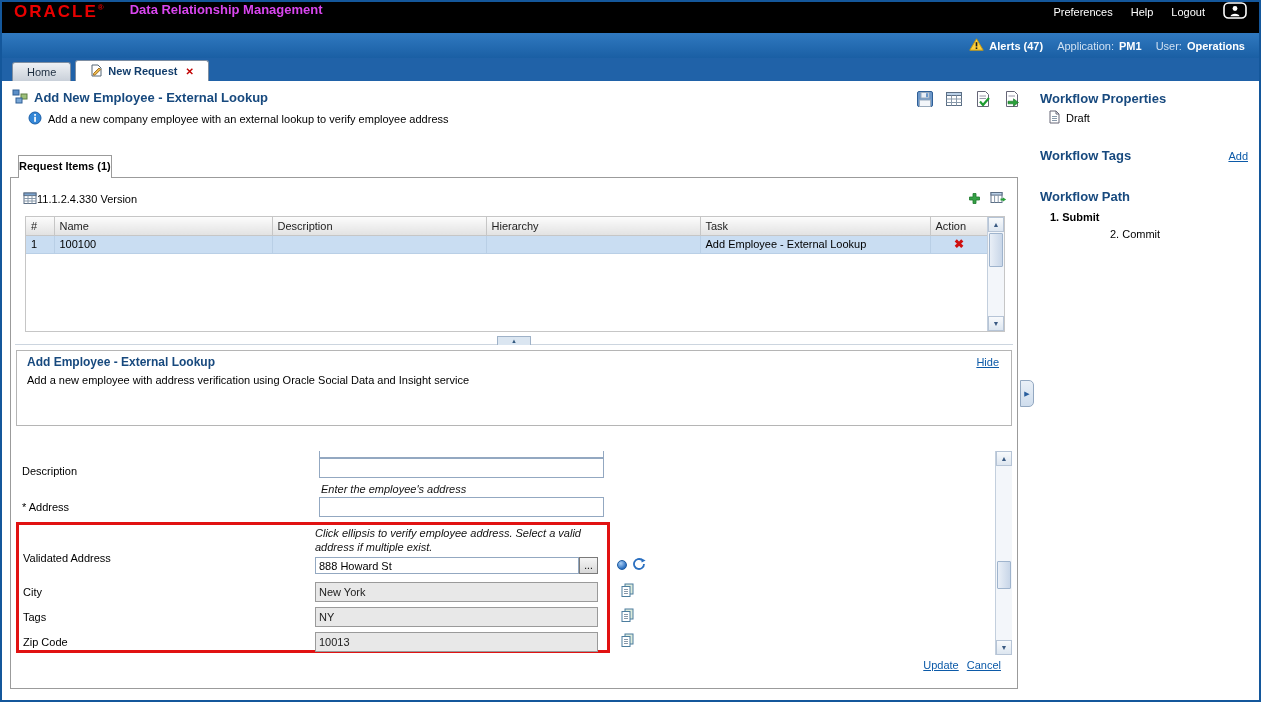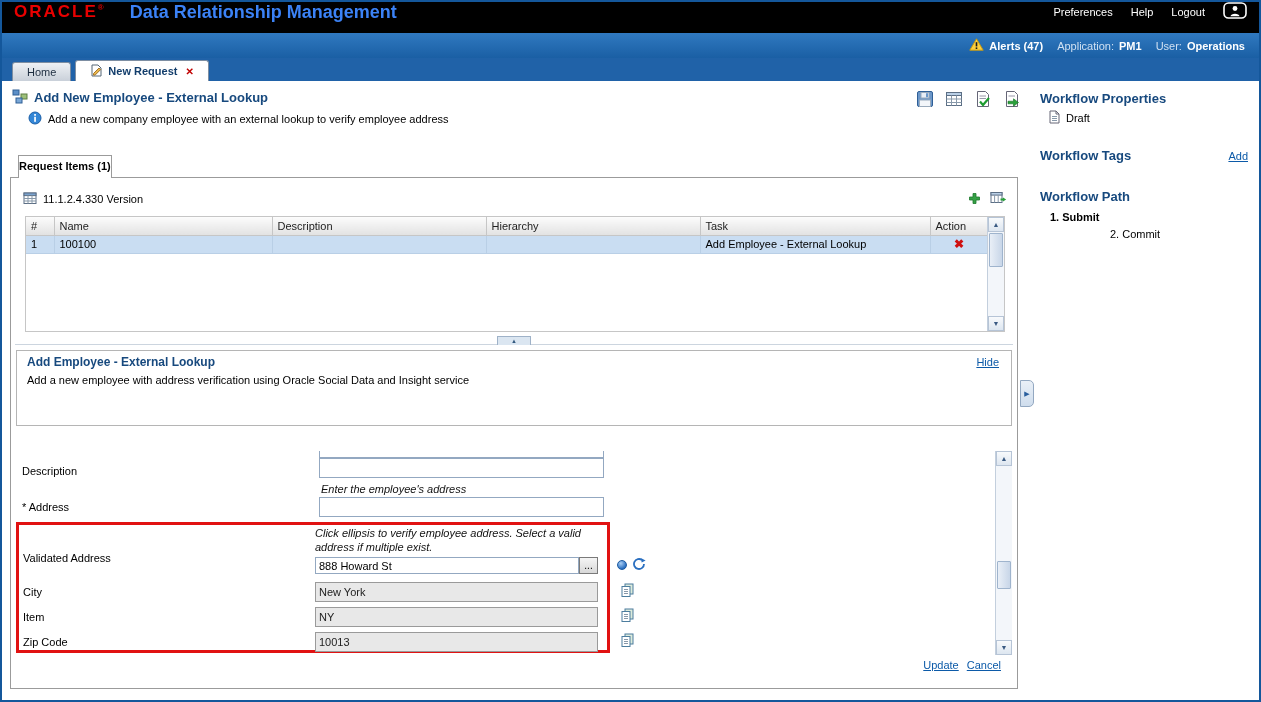--- a/index.html
+++ b/index.html
@@ -3,21 +3,21 @@
 <meta charset="utf-8">
 <style>
   * { margin:0; padding:0; box-sizing:border-box; }
   body { font-family:"Liberation Sans",sans-serif; font-size:11px; color:#000; background:#fff; }
   .page { width:1261px; height:702px; border:2px solid #14579b; position:relative; background:#fff; overflow:hidden; }
 
   
   .titlebar { height:31px; background:#000; display:flex; align-items:flex-start; padding:0 12px; }
   .brand { color:#e80000; font-size:17px; font-weight:bold; letter-spacing:2px; }
   .brand sup { font-size:8px; letter-spacing:0; }
-  .app-title { color:#3b82f6; font-weight:bold; font-size:18px; margin-left:26px; }
+  .app-title { color:#d946ef; font-weight:bold; font-size:13px; margin-left:26px; }
   .tb-right { margin-left:auto; display:flex; align-items:center; gap:18px; color:#fff; }
   .tb-link { cursor:pointer; }
 
   
   .statusbar { height:25px; background:linear-gradient(#3079c0,#1a5fa4); display:flex; align-items:center; justify-content:flex-end; gap:14px; padding:0 14px; color:#cfe0f2; }
   .grp { display:flex; gap:5px; align-items:center; }
   .sb-strong { color:#fff; font-weight:bold; }
   .alerts-text { color:#fff; font-weight:bold; }
 
   
@@ -34,21 +34,21 @@
 
   .req-title { top:8px; left:10px; display:flex; gap:6px; align-items:center; }
   .req-title-text { font-size:13px; }
   .req-info { top:30px; left:26px; display:flex; gap:6px; align-items:center; }
   .main-toolbar { top:9px; left:914px; display:flex; gap:11px; align-items:center; }
   .tool-btn { cursor:pointer; }
 
   .ritab { top:74px; left:16px; height:23px; padding:0 0; line-height:20px; background:#fff; border:1px solid #9b9b9b; border-bottom:none; font-weight:bold; z-index:2; }
   .main-panel { top:96px; left:8px; width:1008px; height:512px; border:1px solid #9b9b9b; background:#fff; }
 
-  .version-row { top:12px; left:12px; right:10px; height:18px; display:flex; align-items:center; gap:6px; }
+  .version-row { top:12px; left:12px; right:10px; height:18px; display:flex; align-items:center; }
   .version-actions { margin-left:auto; display:flex; gap:9px; align-items:center; }
 
   .table-region { top:38px; left:14px; width:980px; height:116px; border:1px solid #c6c6c6; background:#fff; }
   table.items { border-collapse:collapse; table-layout:fixed; width:962px; }
   table.items th { height:18px; background:linear-gradient(#fcfcfc,#e2e2e2); border-right:1px solid #c6c6c6; border-bottom:1px solid #c6c6c6; padding:1px 5px; text-align:left; font-weight:normal; color:#222; overflow:hidden; }
   table.items td { height:18px; padding:1px 5px; background:#c9ddf2; border-right:1px solid #b9cfe6; border-bottom:1px solid #b9cfe6; overflow:hidden; }
   td.cell-action { text-align:center; }
   .del-x { color:#cf1010; font-weight:bold; font-size:12px; cursor:pointer; }
 
   .vscroll { position:absolute; top:0; right:0; width:17px; background:#f3f6fa; border-left:1px solid #c3cfdd; }
@@ -315,21 +315,21 @@
 
           <span class="lbl" style="top:27px;">Validated Address</span>
           <div class="vwrap">
             <input value="888 Howard St" style="">
             <button class="ellipsis-btn">...</button>
           </div>
 
           <span class="lbl" style="top:61px;">City</span>
           <input class="txt ro" style="top: 57px;" value="New York">
 
-          <span class="lbl" style="top:86px;">Item</span>
+          <span class="lbl" style="top:86px;">Tags</span>
           <input class="txt ro" style="top: 82px;" value="NY">
 
           <span class="lbl" style="top:111px;">Zip Code</span>
           <input class="txt ro" style="top: 107px;" value="10013">
         </div>
 
         <div class="icon-col" style="top:107px; left:601px;">
           <span class="dot"></span>
           <span class="ic">
             <svg width="14" height="12" viewBox="0 0 14 12">

